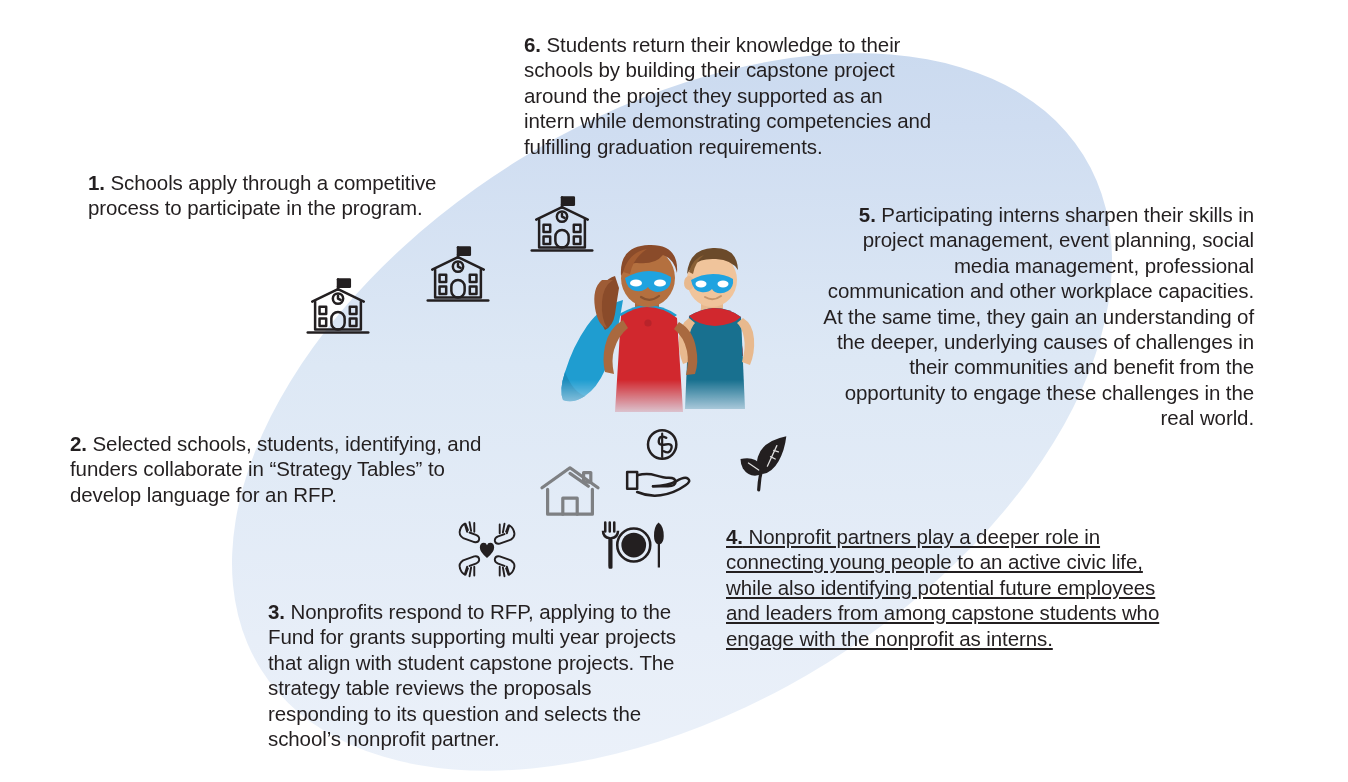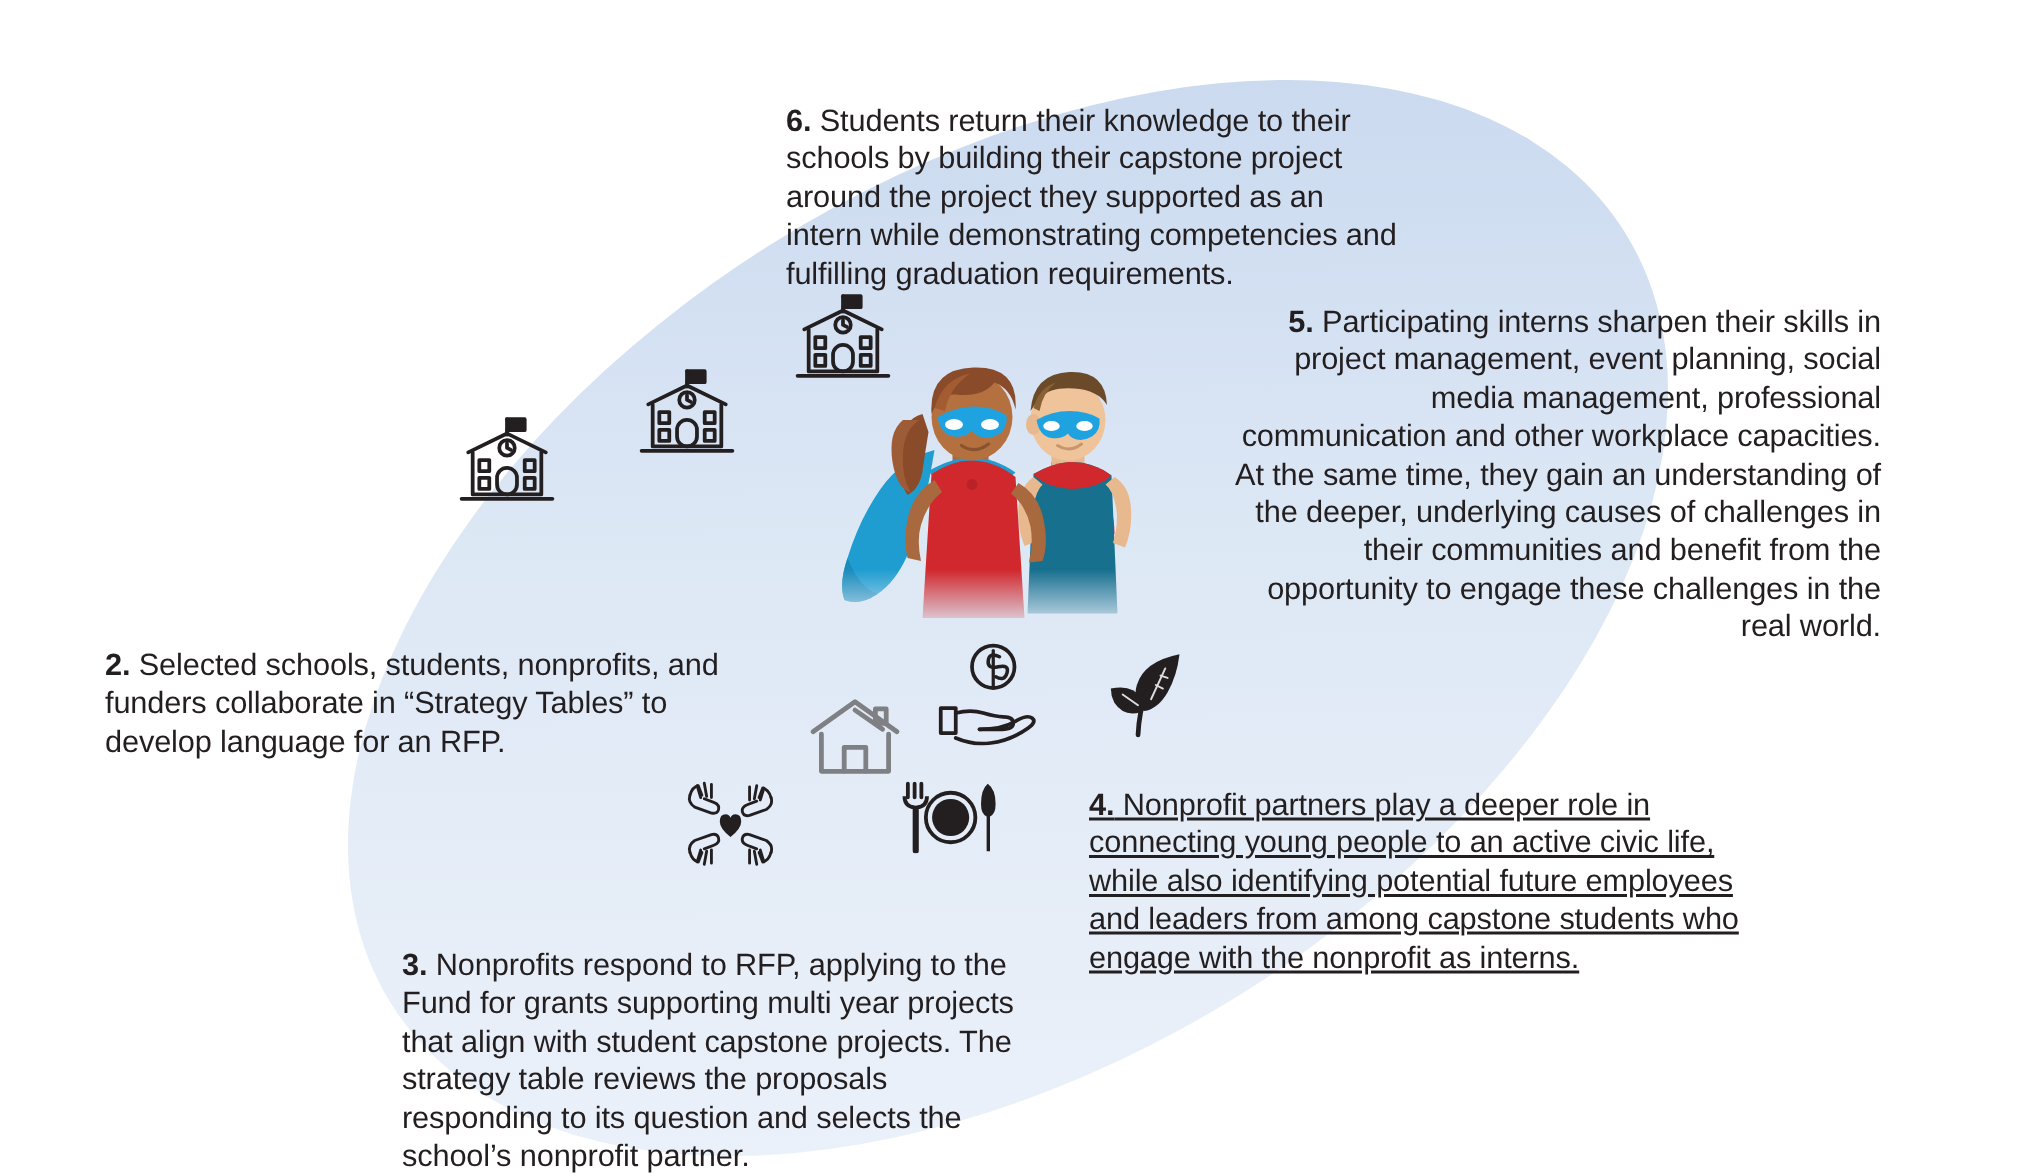--- a/index.html
+++ b/index.html
@@ -35,24 +35,24 @@
     line-height: 1.24;
     letter-spacing: -0.1px;
     font-weight: 400;
   }
   .step .num {
     font-weight: 700;
   }
 
   .step-1 { left: 88px;  top: 170px; width: 400px; }
   .step-2 { left: 70px;  top: 431px; width: 450px; }
-  .step-3 { left: 268px; top: 599px; width: 412px; margin-top: 32px; }
+  .step-3 { left: 268px; top: 599px; width: 412px; }
   .step-4 { left: 726px; top: 524px; width: 450px; text-decoration: underline; }
   .step-5 { left: 822px; top: 202px; width: 432px; text-align: right; }
-  .step-6 { left: 524px; top: 32px;  width: 412px; margin-top: 36px; }
+  .step-6 { left: 524px; top: 32px;  width: 412px; }
 
   
   .icon {
     position: absolute;
   }
   .school-a { left: 297px; top: 275px; width: 82px; height: 62px; }
   .school-b { left: 417px; top: 243px; width: 82px; height: 62px; }
   .school-c { left: 521px; top: 193px; width: 82px; height: 62px; }
 
   .house-icon   { left: 538px; top: 463px; width: 64px; height: 56px; }
@@ -288,23 +288,26 @@
 
         <path d="M72 40 q12 -7 24 -7 q13 0 22 6 q1 9 -6 13 q-8 4 -14 0 q-2 -1 -3 -3 q-4 5 -12 4 q-9 -1 -11 -13 Z" fill="#1fa3e0"></path>
         <ellipse cx="83" cy="45" rx="6" ry="3.6" fill="#ffffff"></ellipse>
         <ellipse cx="107" cy="45" rx="6" ry="3.6" fill="#ffffff"></ellipse>
 
         <path d="M88 59 q9 6 18 -1" fill="none" stroke="#8a5330" stroke-width="2.2" stroke-linecap="round"></path>
       </g>
     </g>
   </svg>
 
+  <div class="step step-1">
+    <span class="num">1.</span><span> Schools apply through a competitive process to participate in the program.</span>
+  </div>
 
   <div class="step step-2">
-    <span class="num">2.</span><span> Selected schools, students, nonprofits, and funders collaborate in “Strategy Tables” to develop language for an RFP.</span>
+    <span class="num">2.</span><span> Selected schools, students, identifying, and funders collaborate in “Strategy Tables” to develop language for an RFP.</span>
   </div>
 
   <div class="step step-3">
     <span class="num">3.</span><span> Nonprofits respond to RFP, applying to the Fund for grants supporting multi year projects that align with student capstone projects. The strategy table reviews the proposals responding to its question and selects the school’s nonprofit partner.</span>
   </div>
 
   <div class="step step-4">
     <span class="num">4.</span><span> Nonprofit partners play a deeper role in connecting young people to an active civic life, while also identifying potential future employees and leaders from among capstone students who engage with the nonprofit as interns.</span>
   </div>
 

